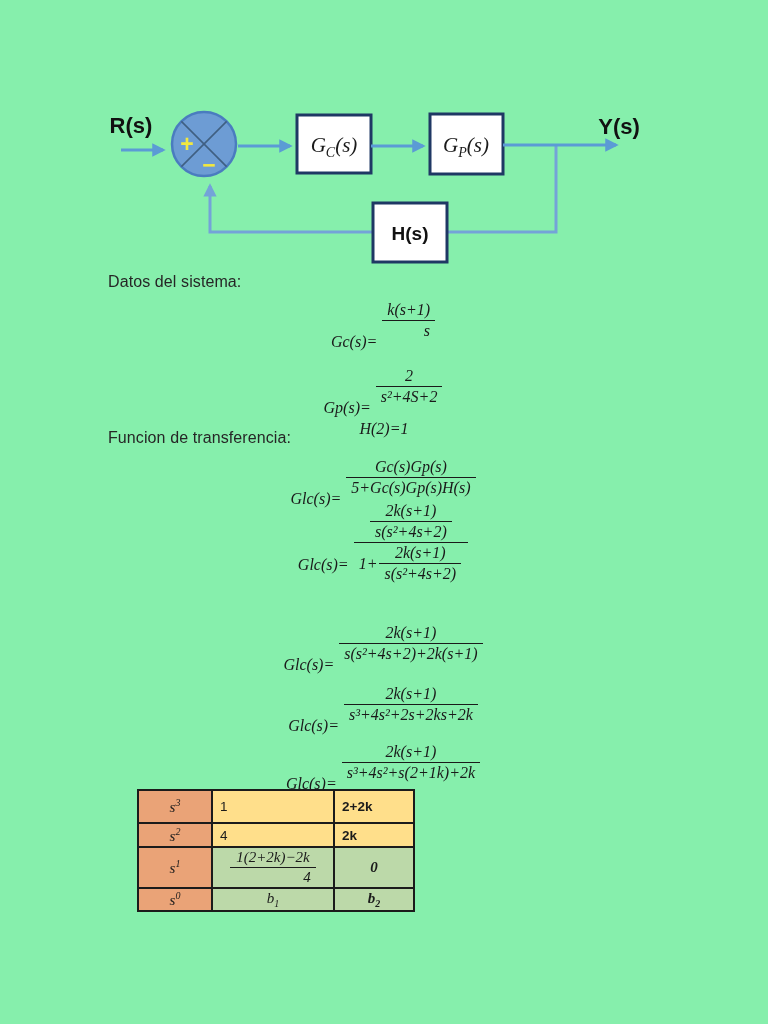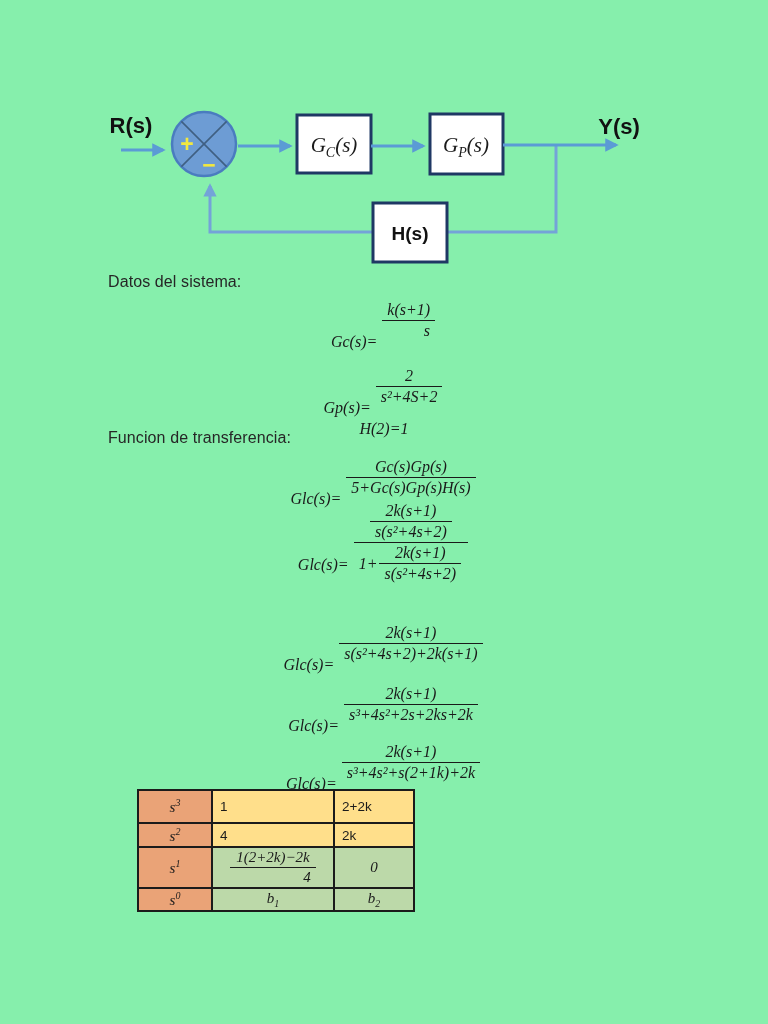--- a/index.html
+++ b/index.html
@@ -27,21 +27,21 @@
   .frac>.num{align-self:stretch;text-align:center;padding:0 5px 1px;border-bottom:1.4px solid #1a1a1a;}
   .frac>.den{text-align:center;padding:1px 5px 0;}
   .dflex{display:flex;align-items:center;justify-content:center;}
 
   
   table.routh{position:absolute;left:104px;top:789px;border-collapse:collapse;table-layout:fixed;margin-left:33px;}
   .routh td{border:2px solid #1b1b1b;vertical-align:middle;color:#1b1b1b;}
   .routh td.lab{width:70px;background:#EAA377;text-align:center;
       font-family:"Liberation Serif",serif;font-style:italic;font-size:15px;}
   .routh td.c1{width:112px;}
-  .routh td.c2{width:70px;}
+  .routh td.c2{width:70px;font-weight:bold;}
   .routh td.y{background:#FFDF8B;}
   .routh td.g{background:#BCD9A9;}
   .routh td.tl{text-align:left;padding-left:7px;font-size:13.5px;}
   .routh td.ctr{text-align:center;}
   .routh .ser{font-family:"Liberation Serif",serif;font-style:italic;font-size:15px;}
   .routh sup{font-size:10px;}
   .routh sub{font-size:10px;}
   .routh .frac>.num{border-bottom:1.3px solid #1b1b1b;padding:0 6px 1px;}
 </style>
 </head>

